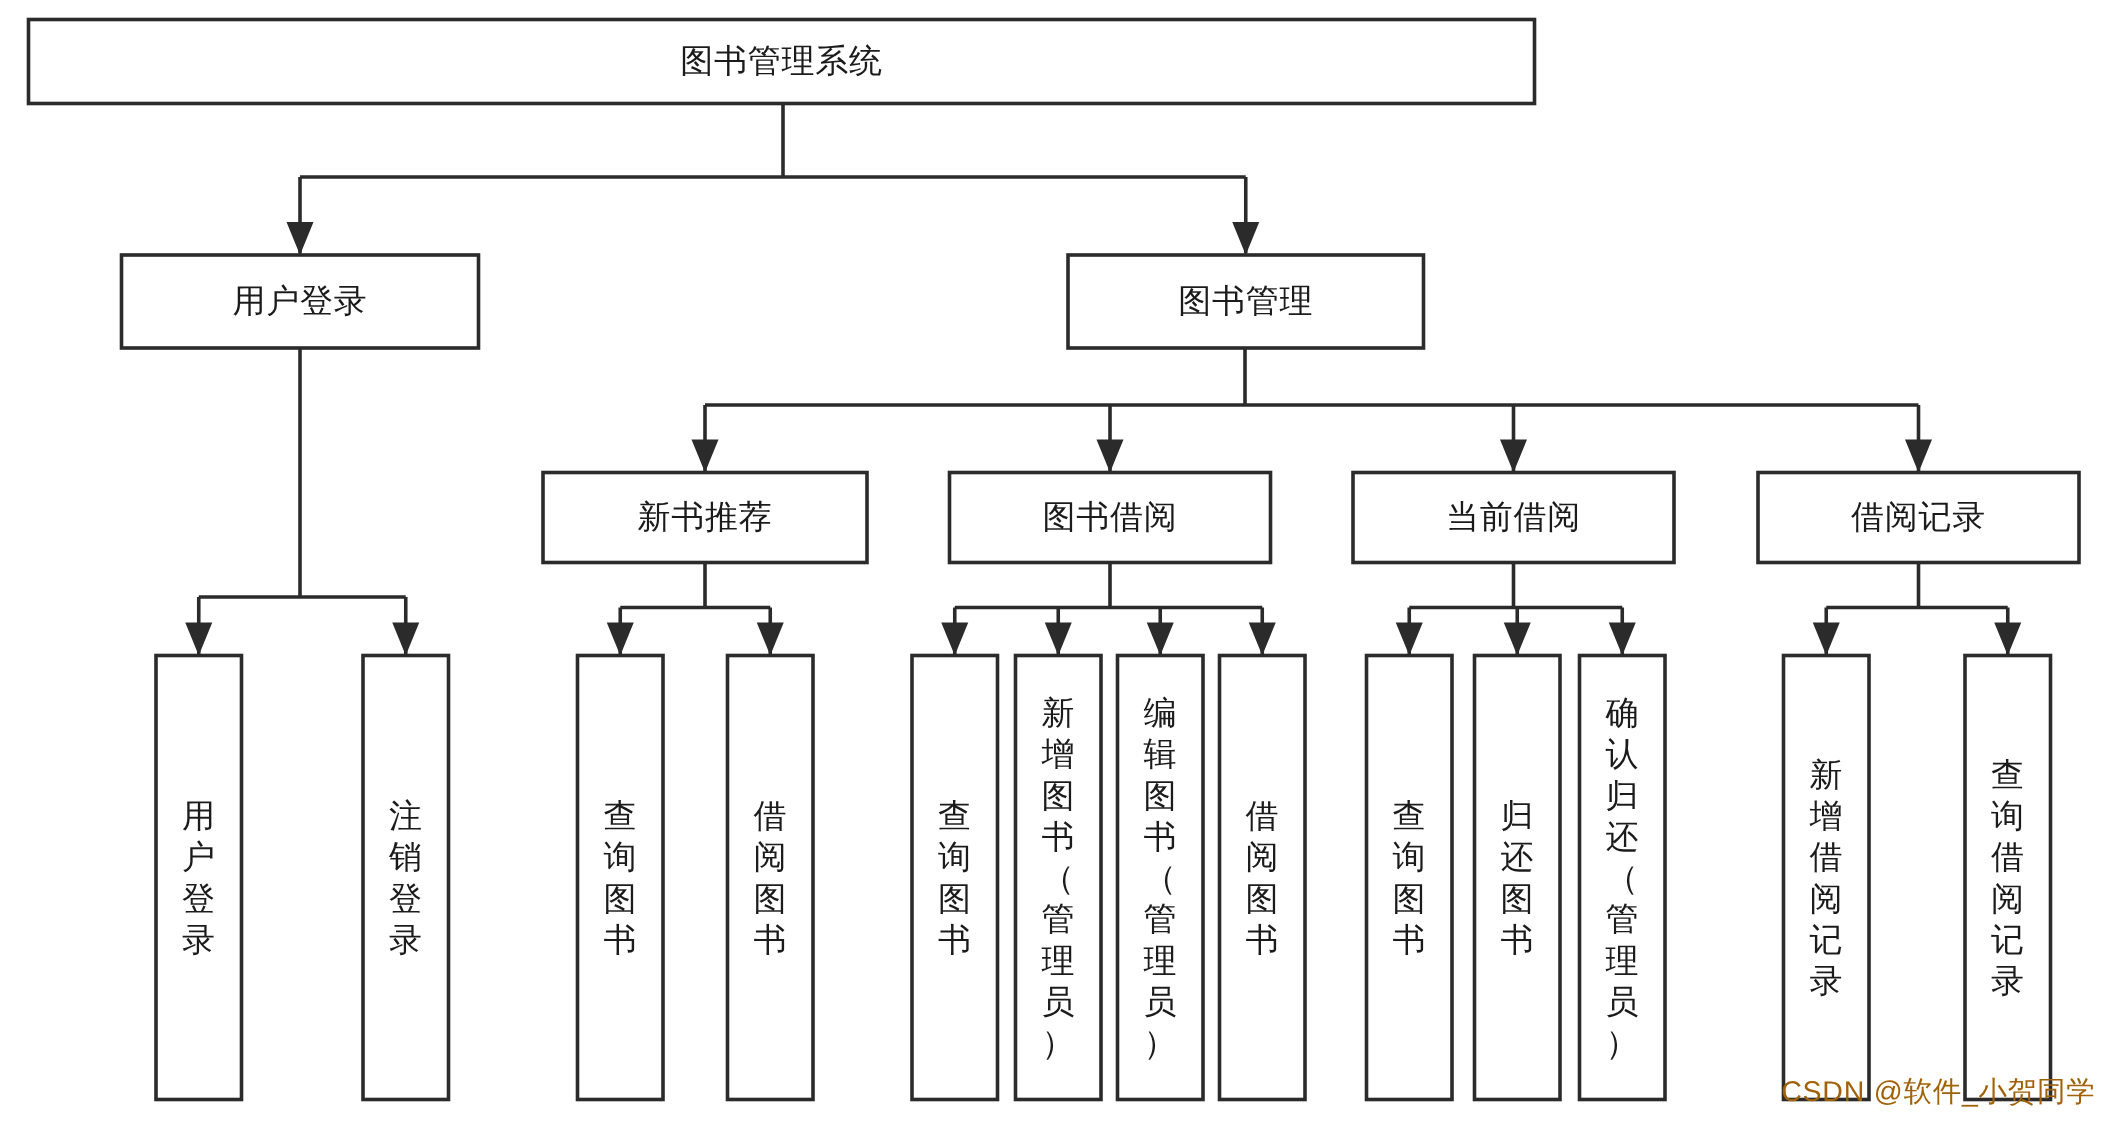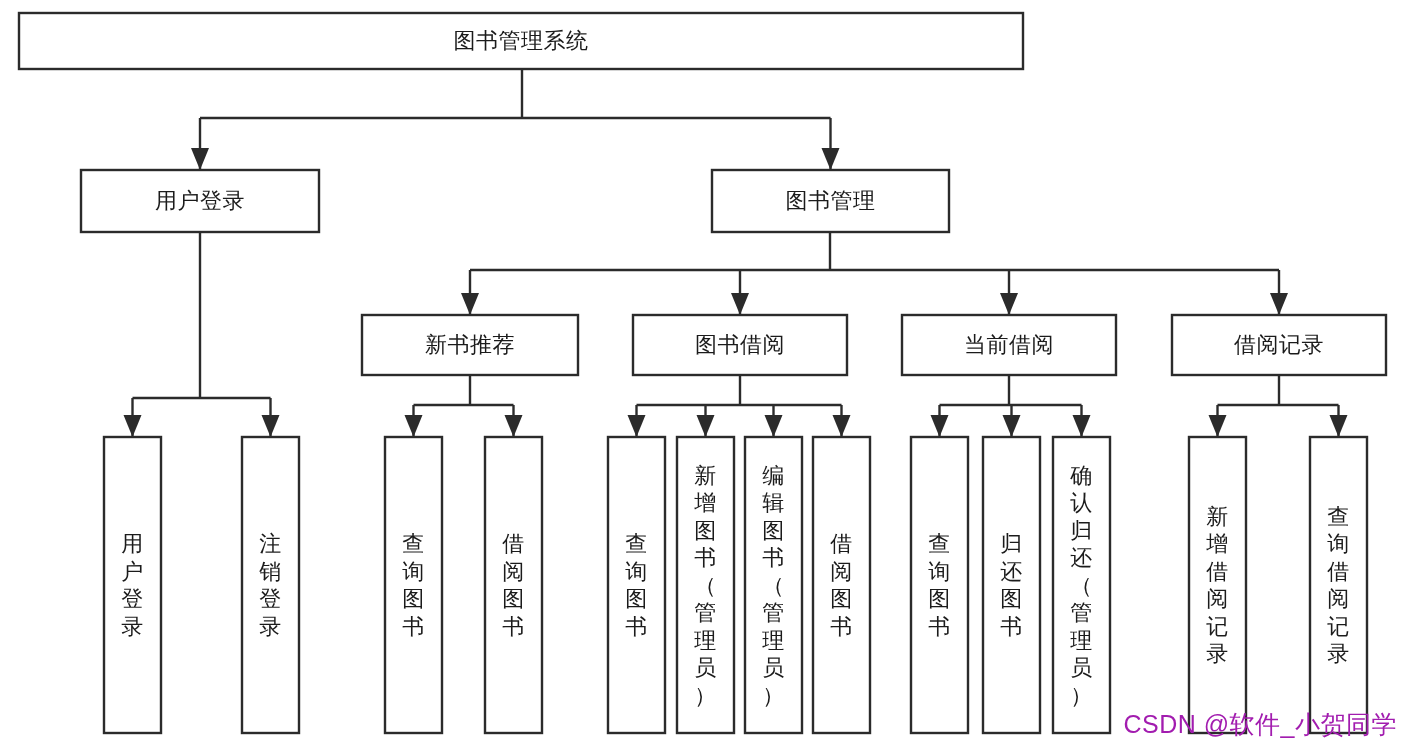--- a/index.html
+++ b/index.html
@@ -55,22 +55,22 @@
   }
   .arrow-head {
     fill: #2b2b2b;
     stroke: none;
   }
   .watermark-text {
     position: absolute;
     right: 8px;
     bottom: 6px;
     font-family: "Liberation Sans", "DejaVu Sans", sans-serif;
-    font-size: 25px;
-    color: #a21caf;
+    font-size: 19px;
+    color: #a16207;
     white-space: nowrap;
     letter-spacing: 0.5px;
     user-select: none;
   }
 </style>
 </head>
 <body>
 
 <div id="diagram-root">
   <svg class="diagram-canvas" id="diagram-svg" viewBox="0 0 1405 747" xmlns="http://www.w3.org/2000/svg">

